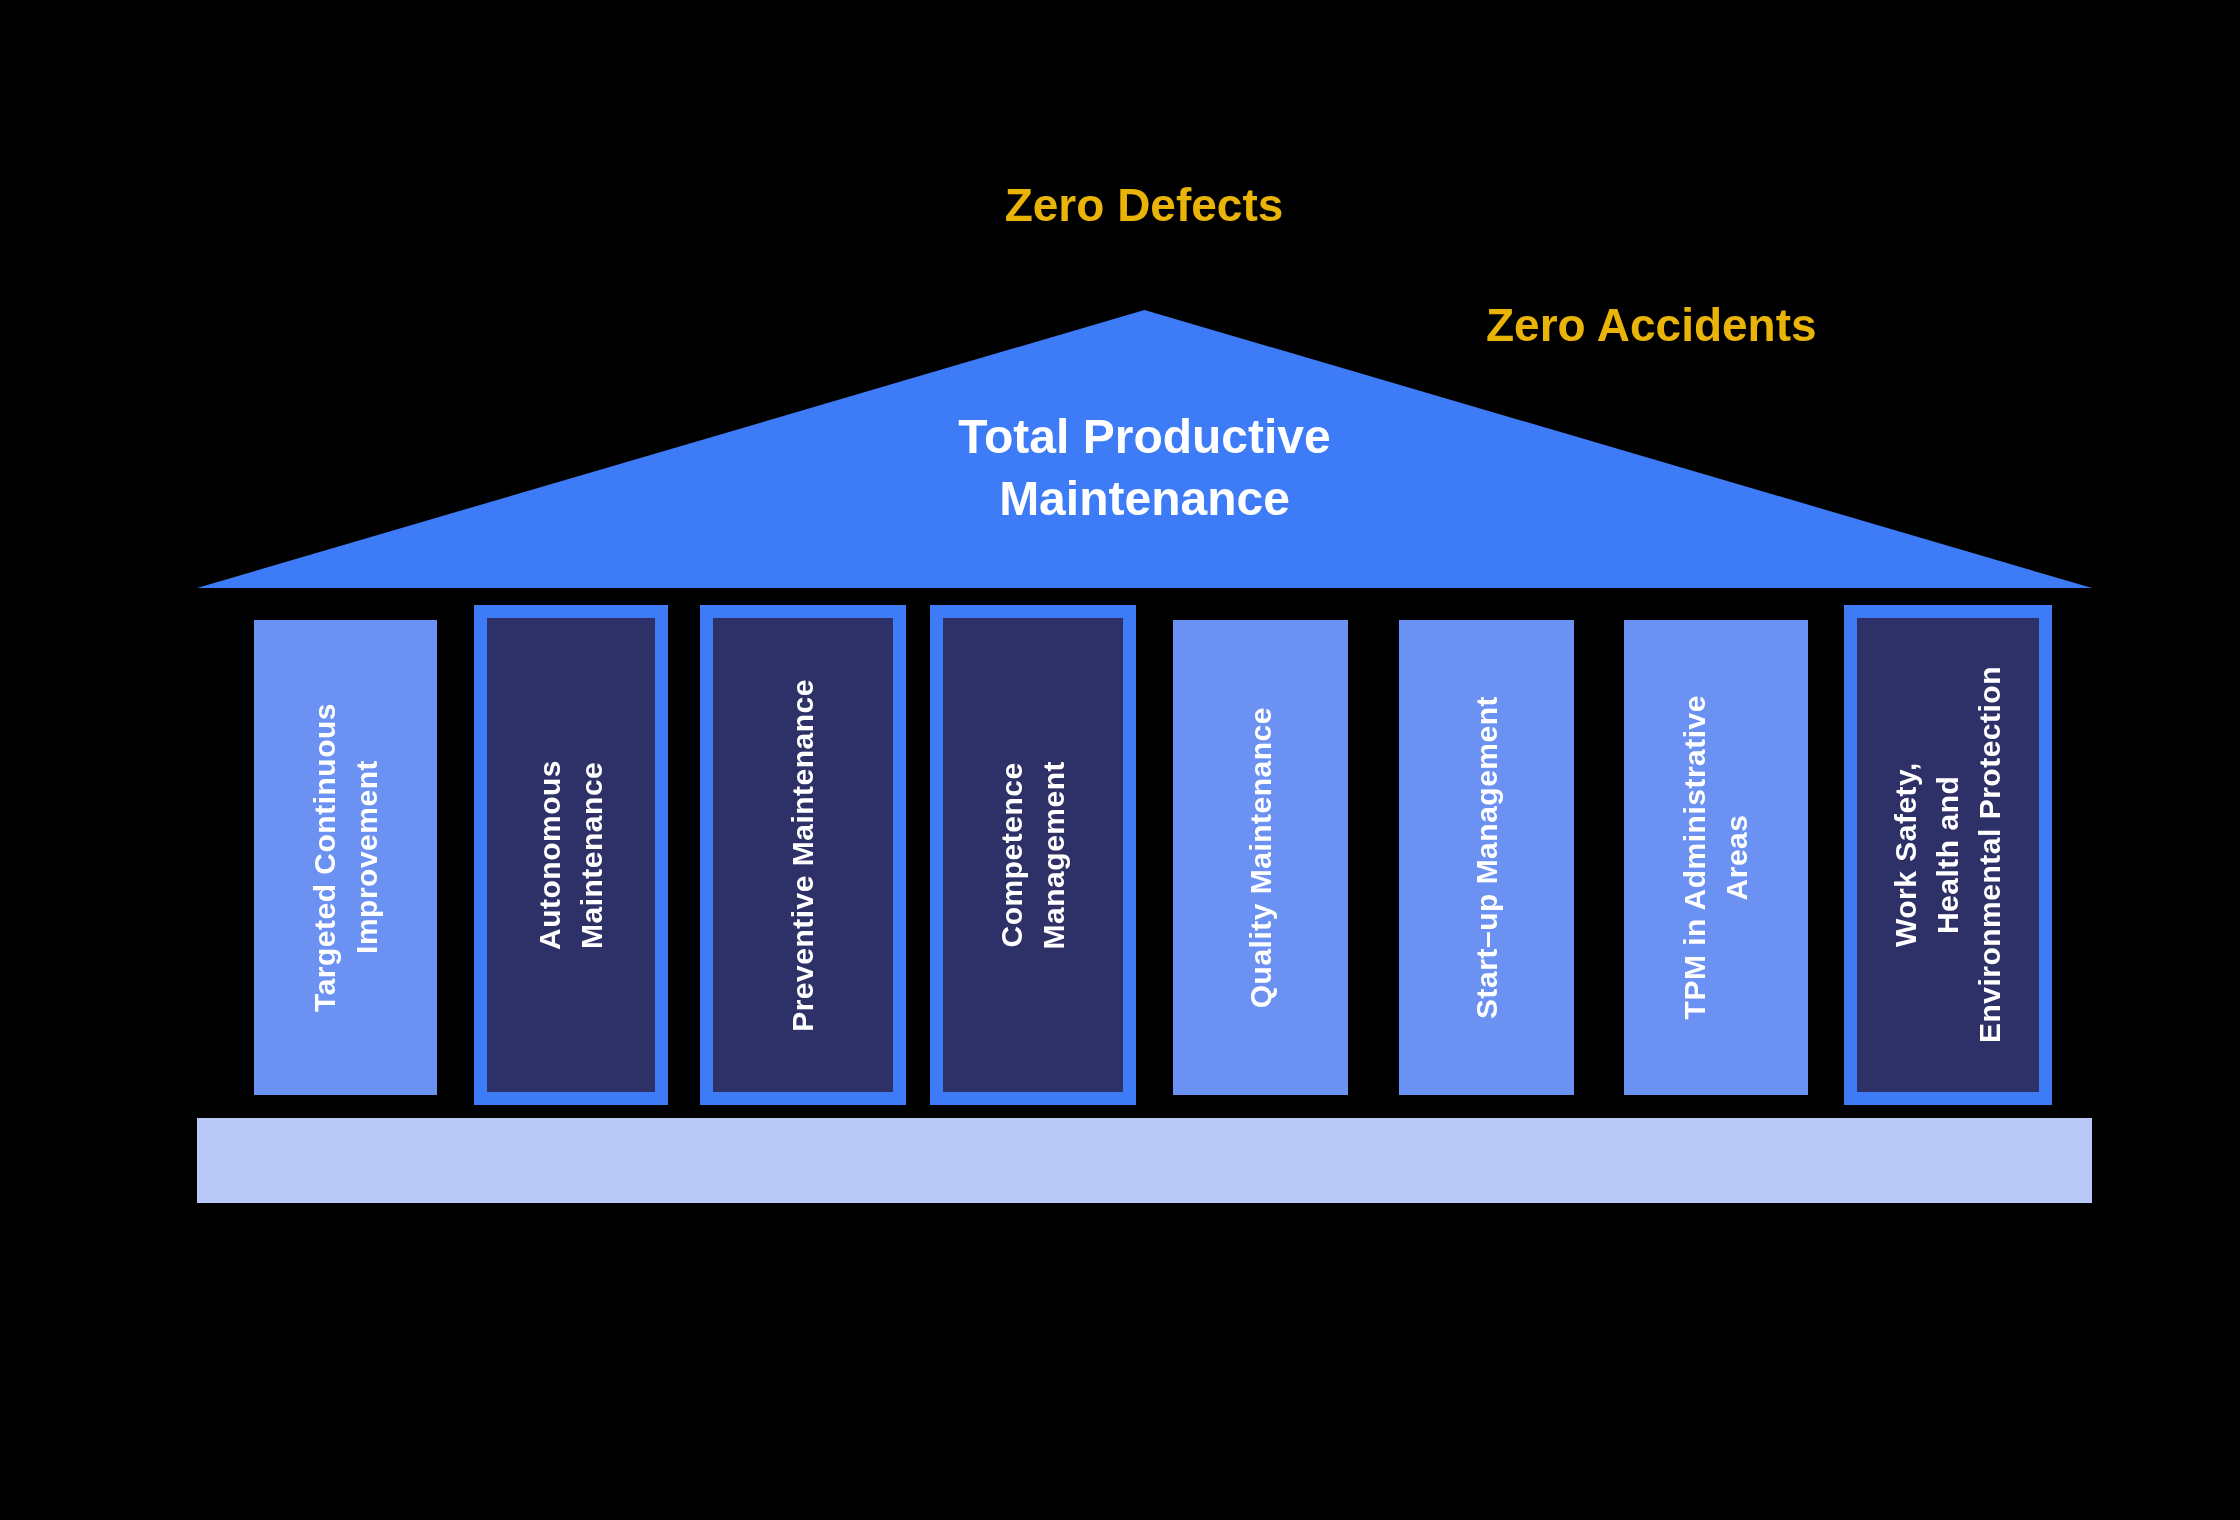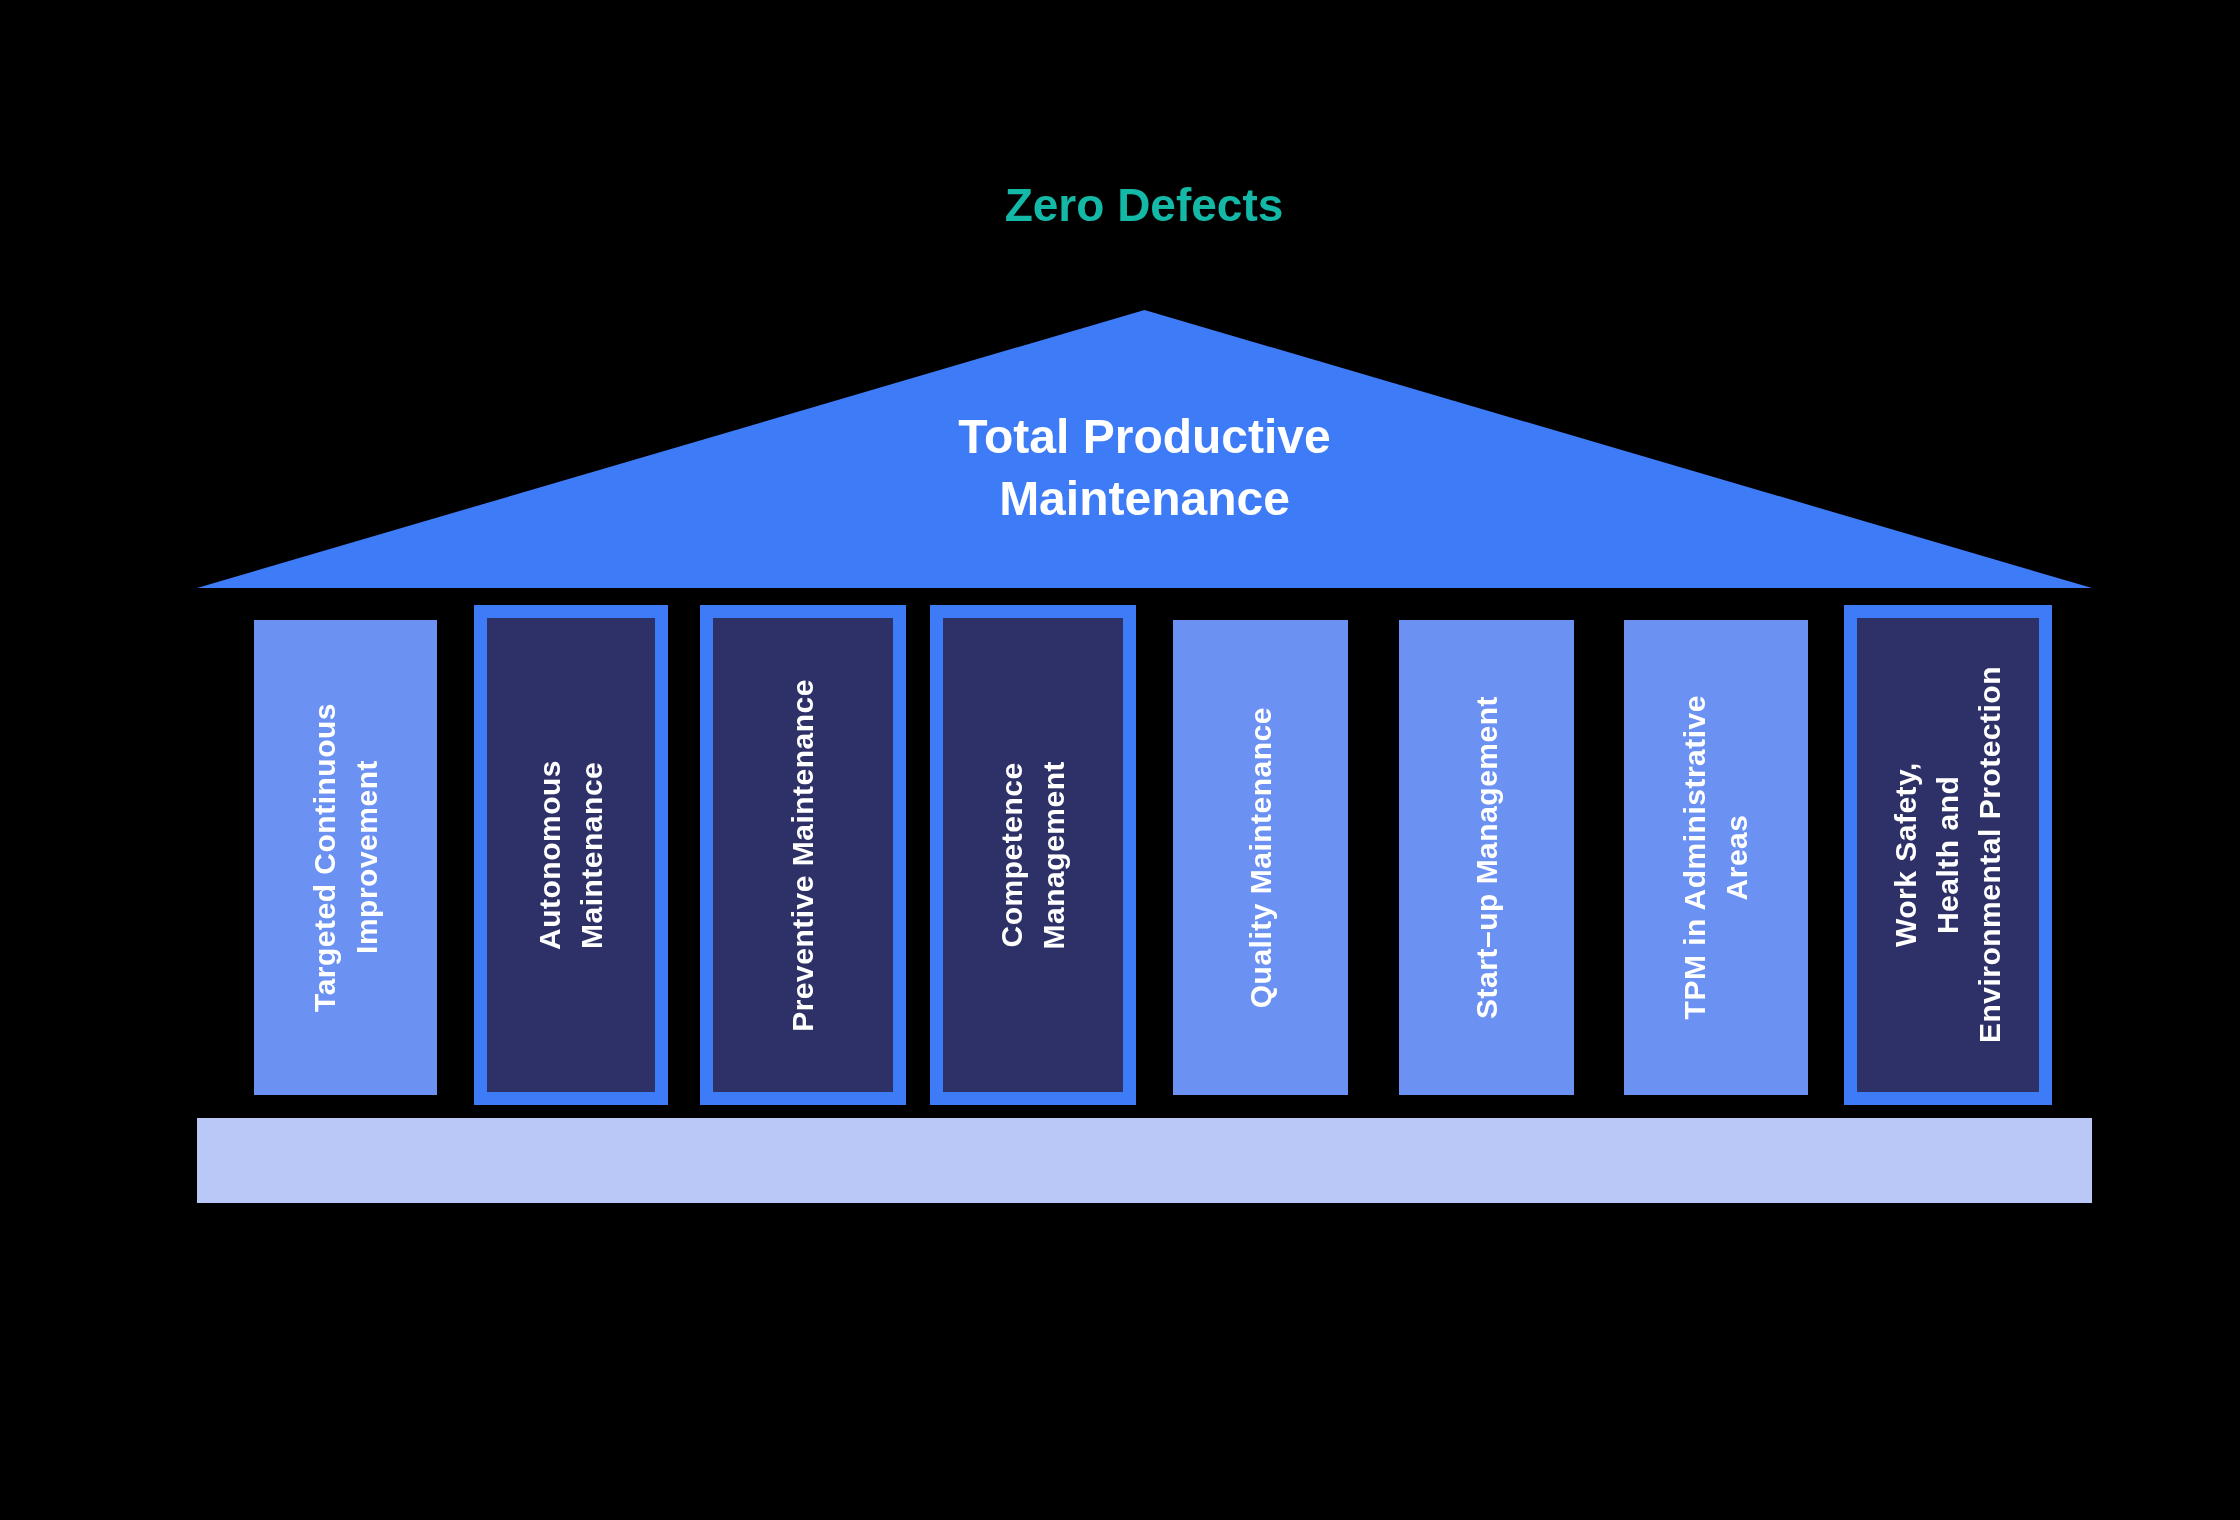--- a/index.html
+++ b/index.html
@@ -6,21 +6,21 @@
   .stage {
     position: relative;
     width: 2240px;
     height: 1520px;
     background: #000000;
     font-family: "Liberation Sans", sans-serif;
     overflow: hidden;
   }
   .goal {
     position: absolute;
-    color: #14b8a6;
+    color: #eab308;
     font-weight: 700;
     font-size: 46px;
     line-height: 1.1;
     white-space: nowrap;
   }
   .goal-top  { left: 1144px; top: 180px; transform: translateX(-50%); }
   .goal-left { left: 400px;  top: 302px; }
   .goal-right{ left: 1486px; top: 300px; }
 
   .roof {
@@ -84,20 +84,21 @@
   }
 </style>
 </head>
 <body>
 
 <div class="stage">
 
   <div class="goal goal-top">Zero Defects</div>
 
 
+  <div class="goal goal-right">Zero Accidents</div>
 
   <div class="roof">
     <div class="roof-title">Total Productive
 Maintenance</div>
   </div>
 
   <div class="pillar p1">
     <span class="plabel">Targeted Continuous
 Improvement</span>
   </div>

